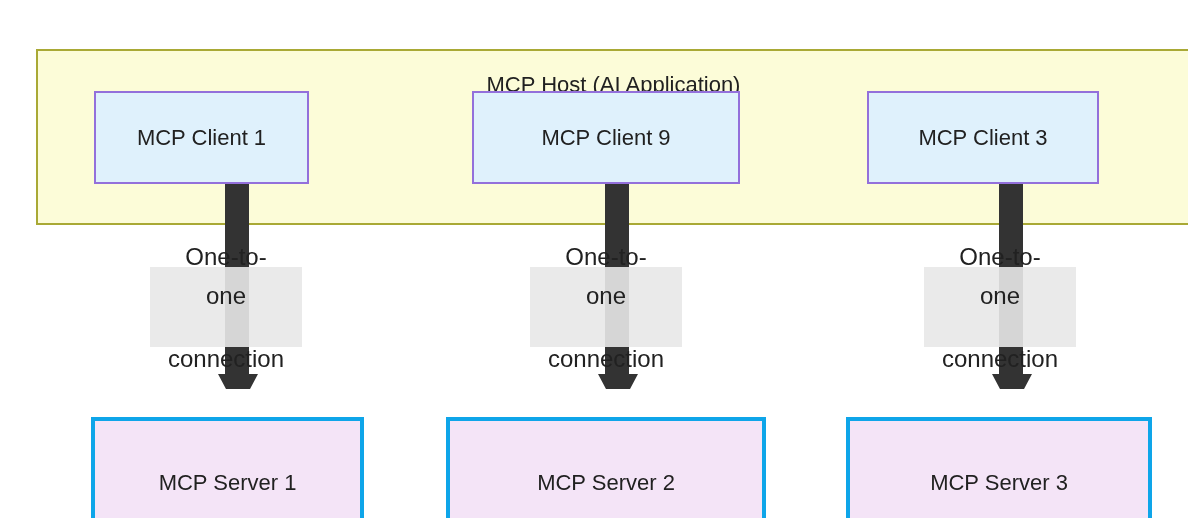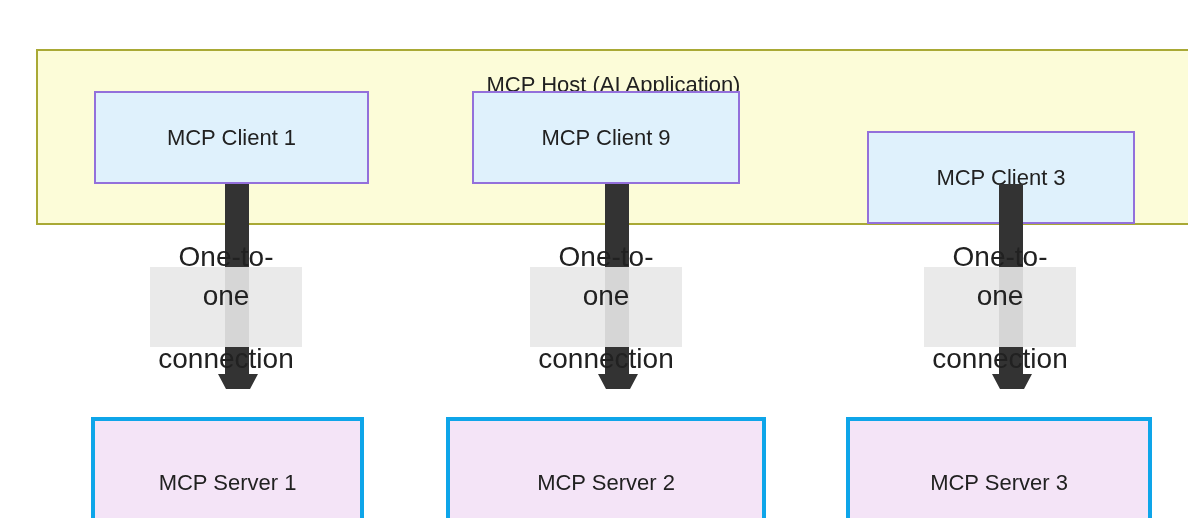--- a/index.html
+++ b/index.html
@@ -50,23 +50,23 @@
     top: 67px;
     height: 93px;
   }
   .server-node {
     background: #f4e4f7;
     border: 4px solid #0ea5e9;
     top: 365px;
     height: 131px;
     margin-top: 28px;
   }
-  .client-1 { left: 70px;  width: 275px; }
+  .client-1 { left: 70px;  width: 215px; }
   .client-2 { left: 448px; width: 268px; }
-  .client-3 { left: 843px; width: 268px; margin-top: 40px; }
+  .client-3 { left: 843px; width: 232px; }
   .server-1 { left: 67px;  width: 273px; }
   .server-2 { left: 422px; width: 320px; }
   .server-3 { left: 822px; width: 306px; gap: 43px; }
 
   
   .edge-line {
     position: absolute;
     top: 160px;
     width: 2px;
     height: 192px;
@@ -92,21 +92,21 @@
     position: absolute;
     top: 243px;
     width: 152px;
     height: 80px;
     background: rgba(232, 232, 232, 0.9);
     display: flex;
     flex-direction: column;
     align-items: center;
     justify-content: center;
     text-align: center;
-    font-size: 28px;
+    font-size: 24px;
     line-height: 39px;
     color: #212121;
   }
   .label-1 { left: 126px; }
   .label-2 { left: 506px; }
   .label-3 { left: 900px; }
 </style>
 </head>
 <body>
 

